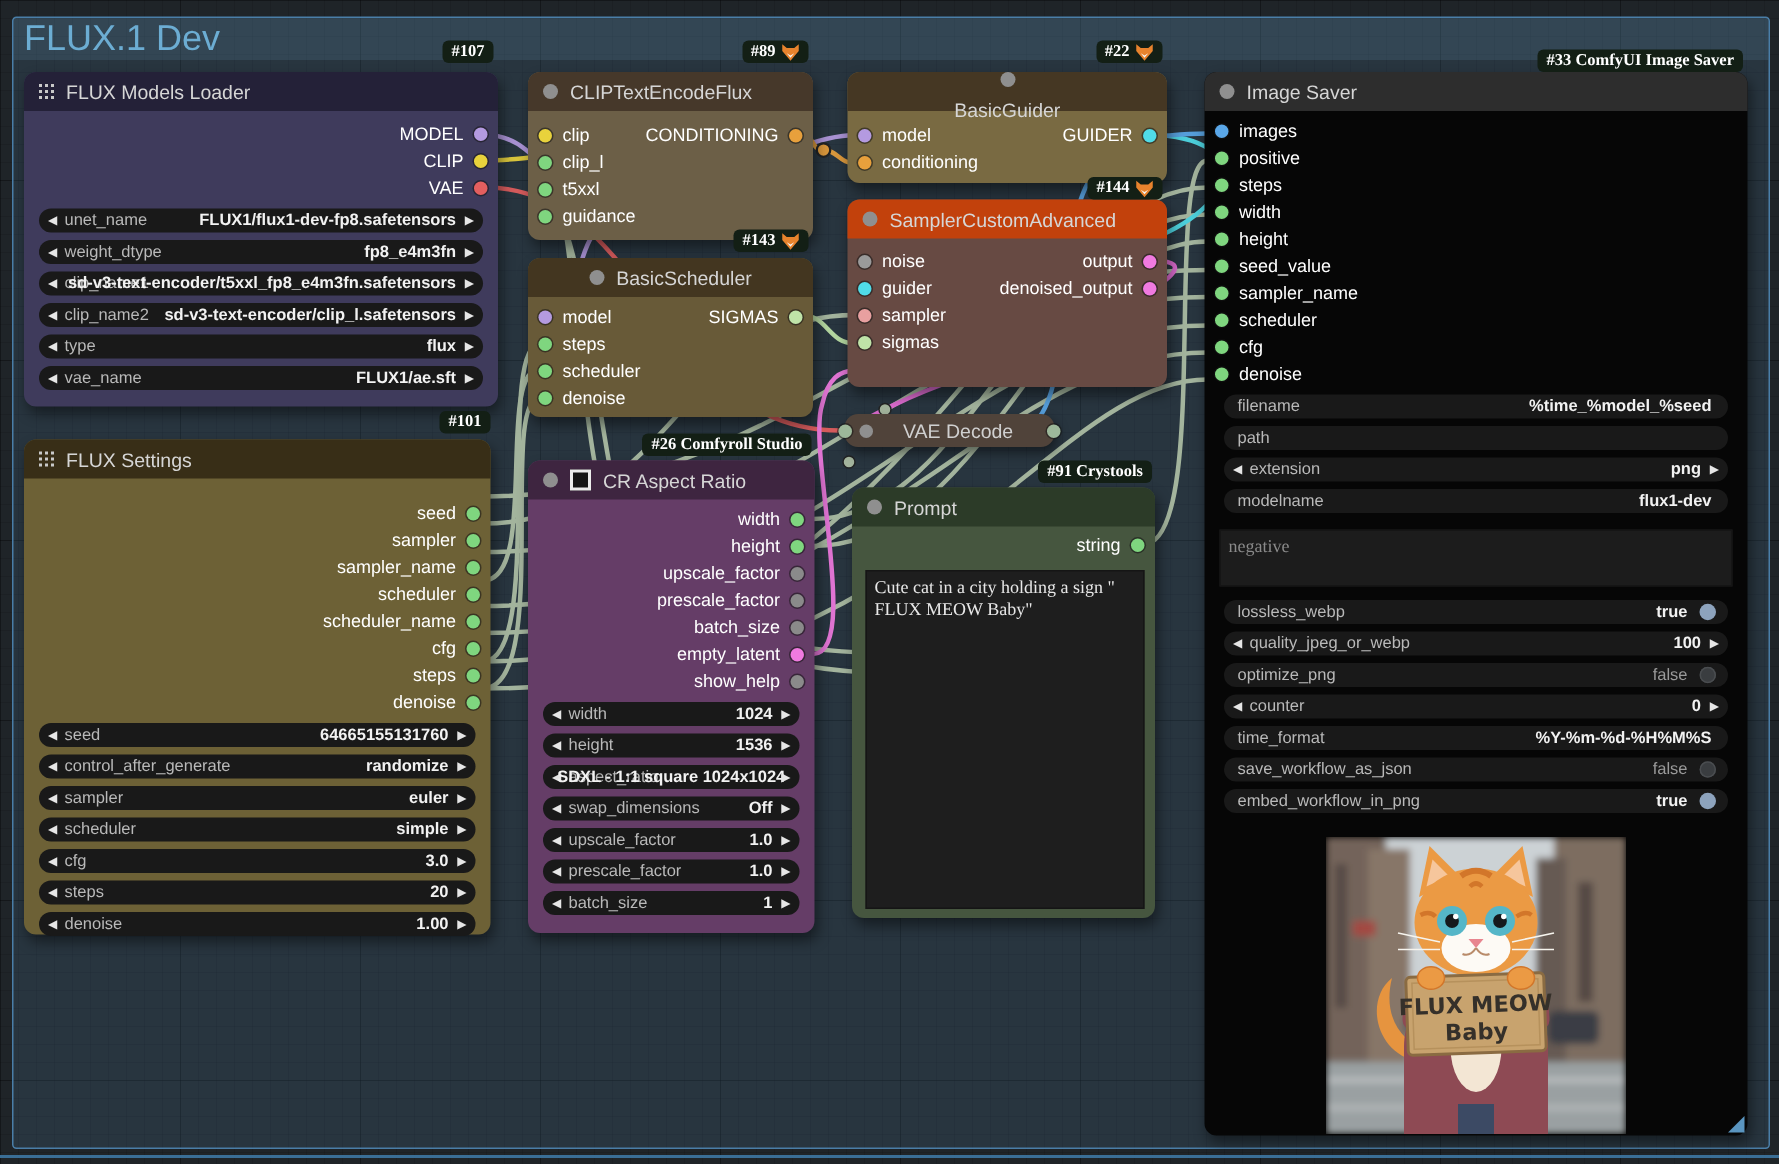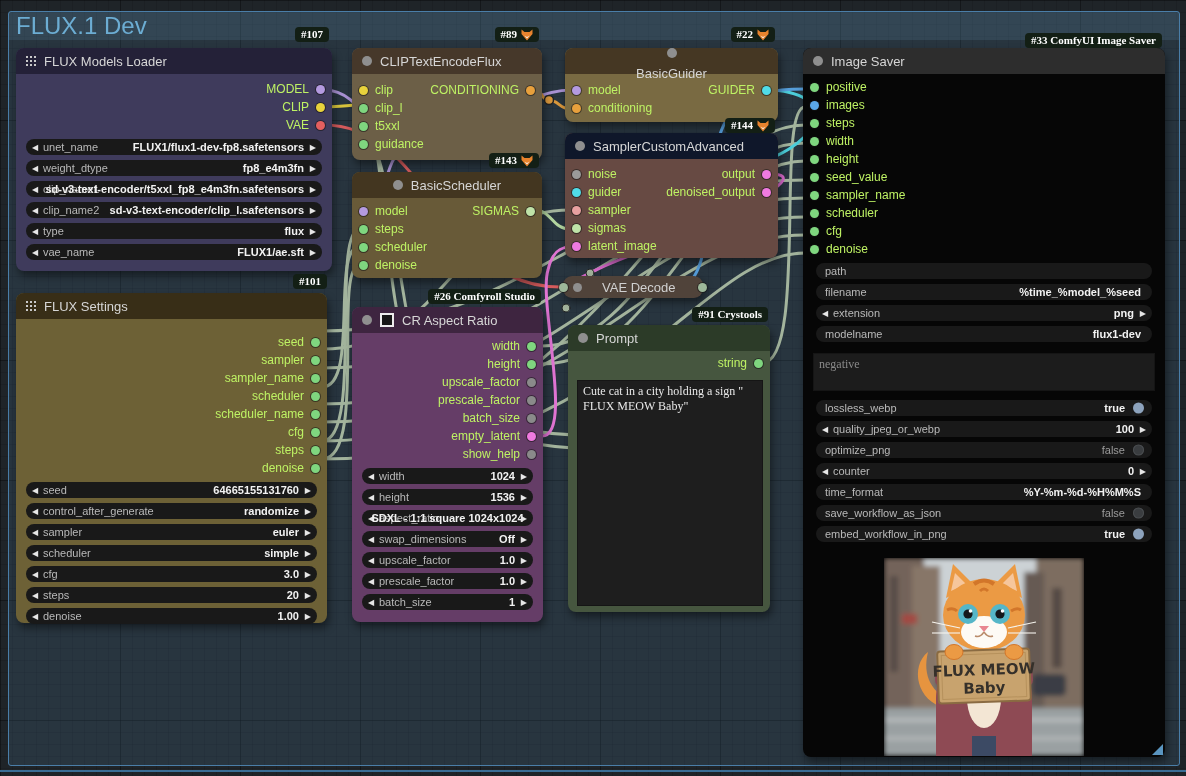--- a/index.html
+++ b/index.html
@@ -21,21 +21,21 @@
   .circle-icon{width:10px;height:10px;border-radius:50%;background:#8f8f8f;flex:none;}
   .square-icon{width:10px;height:10px;border:2px solid #ececec;background:#161616;flex:none;}
   .grid-icon{width:10px;height:10px;position:relative;flex:none;}
   .grid-icon i{position:absolute;left:0;top:0;width:2px;height:2px;background:#c9c9c9;
     box-shadow:4px 0 0 #c9c9c9,8px 0 0 #c9c9c9,0 4px 0 #c9c9c9,4px 4px 0 #c9c9c9,8px 4px 0 #c9c9c9,0 8px 0 #c9c9c9,4px 8px 0 #c9c9c9,8px 8px 0 #c9c9c9;}
   .srow{height:18px;display:flex;align-items:center;padding:0 7px;gap:7px;}
   .srow.out{justify-content:flex-end;}
   .srow.duo{justify-content:space-between;}
   .slot{display:flex;align-items:center;gap:7px;}
   .dot{width:9px;height:9px;border-radius:50%;flex:none;box-shadow:0 0 0 1px rgba(20,20,20,.55);}
-  .sl{color:#bef264;font-size:12px;}
+  .sl{color:#ffffff;font-size:12px;}
   .wrow{height:16px;margin:5px 10px 0;background:#191919;border-radius:9px;position:relative;
     display:flex;align-items:center;font-size:11px;}
   .wrow .lab{color:#b9b9b9;margin-left:17px;white-space:nowrap;}
   .wrow.noarrow .lab{margin-left:9px;}
   .wrow .val{position:absolute;right:18px;top:50%;transform:translateY(-50%);color:#f2f2f2;font-weight:bold;white-space:nowrap;}
   .wrow.noarrow .val{right:11px;}
   .wrow.center .val{left:50%;right:auto;transform:translate(-50%,-50%);}
   .wrow .la,.wrow .ra{position:absolute;top:50%;transform:translateY(-50%);font-family:"DejaVu Sans",sans-serif;font-size:8px;color:#e6e6e6;}
   .wrow .la{left:6px;}
   .wrow .ra{right:6px;}
@@ -296,21 +296,21 @@
   </div>
 
   <div class="badge" style="right:411px;top:118px;">
     <span>#144</span>
     <svg width="12" height="12" viewBox="0 0 12 12">
         <path d="M0.5 0.5 L3.5 3 H8.5 L11.5 0.5 V5 L6 11.5 L0.5 5 Z" fill="#e8832d"></path>
         <path d="M3.5 6.5 L6 9.5 L8.5 6.5 L6 8 Z" fill="#f5f5f5"></path>
       </svg>
   </div>
   <div class="node" style="left:565px;top:133px;width:213px;height:125px;background:#674a43;">
-    <div class="nh" style="background:#0f172a;">
+    <div class="nh" style="background:#c2410c;">
       <span class="circle-icon"></span>
       <span>SamplerCustomAdvanced</span>
     </div>
     <div class="nb" style="padding-top:6px;">
       <div class="srow duo">
         <span class="slot">
             <i class="dot" style="background:#9a9a9a;"></i>
             <span class="sl">noise</span>
           </span>
         <span class="slot">
@@ -328,24 +328,20 @@
             <i class="dot" style="background:#f07ae0;"></i>
           </span>
       </div>
       <div class="srow">
           <i class="dot" style="background:#e8a0a0;"></i>
           <span class="sl">sampler</span>
         </div>
       <div class="srow">
           <i class="dot" style="background:#bfe3a8;"></i>
           <span class="sl">sigmas</span>
-        </div>
-      <div class="srow">
-          <i class="dot" style="background:#f07ae0;"></i>
-          <span class="sl">latent_image</span>
         </div>
     </div>
   </div>
 
   <div class="badge" style="right:859px;top:274px;">
     <span>#101</span>
   </div>
   <div class="node" style="left:16px;top:293px;width:311px;height:330px;background:#6d6136;">
     <div class="nh" style="background:#382e17;">
       <span class="grid-icon">
@@ -545,29 +541,29 @@
   <div class="badge" style="right:24px;top:33px;">
     <span>#33 ComfyUI Image Saver</span>
   </div>
   <div class="node" style="left:803px;top:48px;width:362px;height:709px;background:#060606;">
     <div class="nh" style="background:#2d2d2d;">
       <span class="circle-icon"></span>
       <span>Image Saver</span>
     </div>
     <div class="nb" style="padding-top:4px;">
       <div class="srow">
-          <i class="dot" style="background:#7fd67f;"></i>
-          <span class="sl">positive</span>
-        </div>
-      <div class="srow">
           <i class="dot" style="background:#5aa7e8;"></i>
           <span class="sl">images</span>
         </div>
       <div class="srow">
           <i class="dot" style="background:#7fd67f;"></i>
+          <span class="sl">positive</span>
+        </div>
+      <div class="srow">
+          <i class="dot" style="background:#7fd67f;"></i>
           <span class="sl">steps</span>
         </div>
       <div class="srow">
           <i class="dot" style="background:#7fd67f;"></i>
           <span class="sl">width</span>
         </div>
       <div class="srow">
           <i class="dot" style="background:#7fd67f;"></i>
           <span class="sl">height</span>
         </div>
@@ -585,27 +581,27 @@
         </div>
       <div class="srow">
           <i class="dot" style="background:#7fd67f;"></i>
           <span class="sl">cfg</span>
         </div>
       <div class="srow">
           <i class="dot" style="background:#7fd67f;"></i>
           <span class="sl">denoise</span>
         </div>
       <div style="margin-top:4px;">
+        <div class="wrow noarrow" style="margin-left:13px;margin-right:13px;">
+            <span class="lab">filename</span>
+            <span class="val">%time_%model_%seed</span>
+          </div>
         <div class="wrow noarrow" style="margin-left:13px;margin-right:13px;">
             <span class="lab">path</span>
             <span class="val"></span>
-          </div>
-        <div class="wrow noarrow" style="margin-left:13px;margin-right:13px;">
-            <span class="lab">filename</span>
-            <span class="val">%time_%model_%seed</span>
           </div>
         <div class="wrow" style="margin-left:13px;margin-right:13px;">
             <span class="la">◀</span>
             <span class="lab">extension</span>
             <span class="val">png</span>
             <span class="ra">▶</span>
           </div>
         <div class="wrow noarrow" style="margin-left:13px;margin-right:13px;">
             <span class="lab">modelname</span>
             <span class="val">flux1-dev</span>

